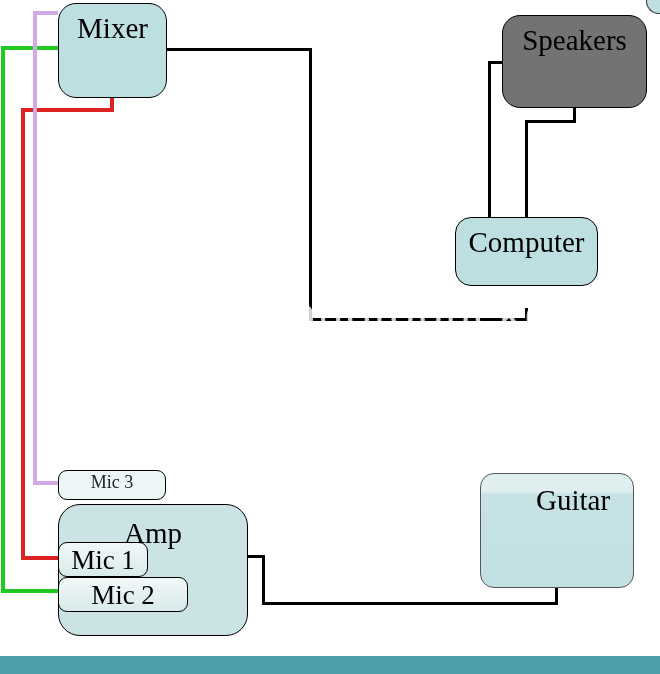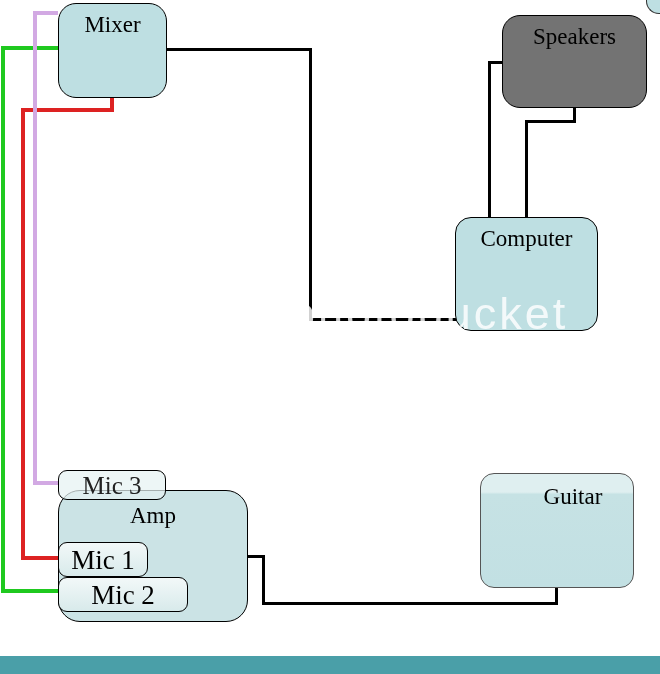--- a/index.html
+++ b/index.html
@@ -1,42 +1,42 @@
 <!DOCTYPE html>
 <html><head>
 <meta charset="utf-8">
 <style>
   html,body{margin:0;padding:0;background:#ffffff;}
   #stage{position:relative;width:660px;height:674px;background:#ffffff;overflow:hidden;
          font-family:"Liberation Serif", serif;}
   .node{position:absolute;box-sizing:border-box;border:1.6px solid #000;
         text-align:center;color:#000;}
-  .node .lbl{display:block;font-size:23px;line-height:1.05;}
+  .node .lbl{display:block;font-size:29px;line-height:1.05;}
   .seg{position:absolute;}
   
   #mixer   {left:58px; top:3px;   width:109px;height:95px; border-radius:18px;}
   #speakers{left:502px;top:15px;  width:145px;height:93px; border-radius:18px;}
-  #computer{left:455px;top:217px; width:143px;height:114px; border-radius:16px;}
+  #computer{left:455px;top:217px; width:143px;height:69px; border-radius:16px;}
   #guitar  {left:480px;top:473px; width:154px;height:115px;border-radius:14px;
             border-color:#555;
             background:linear-gradient(#dfeff0 0%,#dfeff0 16%,#c6e2e4 18%,#c2e0e3 100%);}
-  #amp     {left:58px; top:490px; width:190px;height:132px;border-radius:22px;}
+  #amp     {left:58px; top:504px; width:190px;height:132px;border-radius:22px;}
   #mic3    {left:58px; top:470px; width:108px;height:30px; border-radius:9px;
             background:rgba(230,242,243,0.72);border-width:1.3px;}
   #mic1    {left:58px; top:542px; width:90px;height:35px; border-radius:9px;
             background:linear-gradient(#f2f8f8,#d8eaeb);border-width:1.3px;}
   #mic2    {left:58px; top:577px; width:130px;height:35px; border-radius:9px;
             background:linear-gradient(#f2f8f8,#d8eaeb);border-width:1.3px;}
   #mixer .lbl   {padding-top:9px;}
   #speakers .lbl{padding-top:9px;}
   #computer .lbl{padding-top:9px;}
   #guitar .lbl  {padding-top:11px;padding-left:32px;}
   #amp .lbl     {padding-top:13px;}
   .miclbl{display:block;font-size:27px;line-height:1.0;padding-top:4px;}
-  #mic3 .miclbl{font-size:25px;padding-top:2px;color:#222;}
+  #mic3 .miclbl{font-size:18px;padding-top:2px;color:#222;}
   
   #corner-node{position:absolute;left:646px;top:0;width:14px;height:14px;
                box-sizing:border-box;border-left:1.4px solid #333;border-bottom:1.4px solid #333;
                border-bottom-left-radius:13px;}
   
   #watermark{position:absolute;left:290px;top:288px;width:310px;z-index:4;
              font-family:"Liberation Sans", sans-serif;font-weight:normal;
              font-size:45px;letter-spacing:3px;color:rgba(255,255,255,0.82);
              pointer-events:none;}
   

